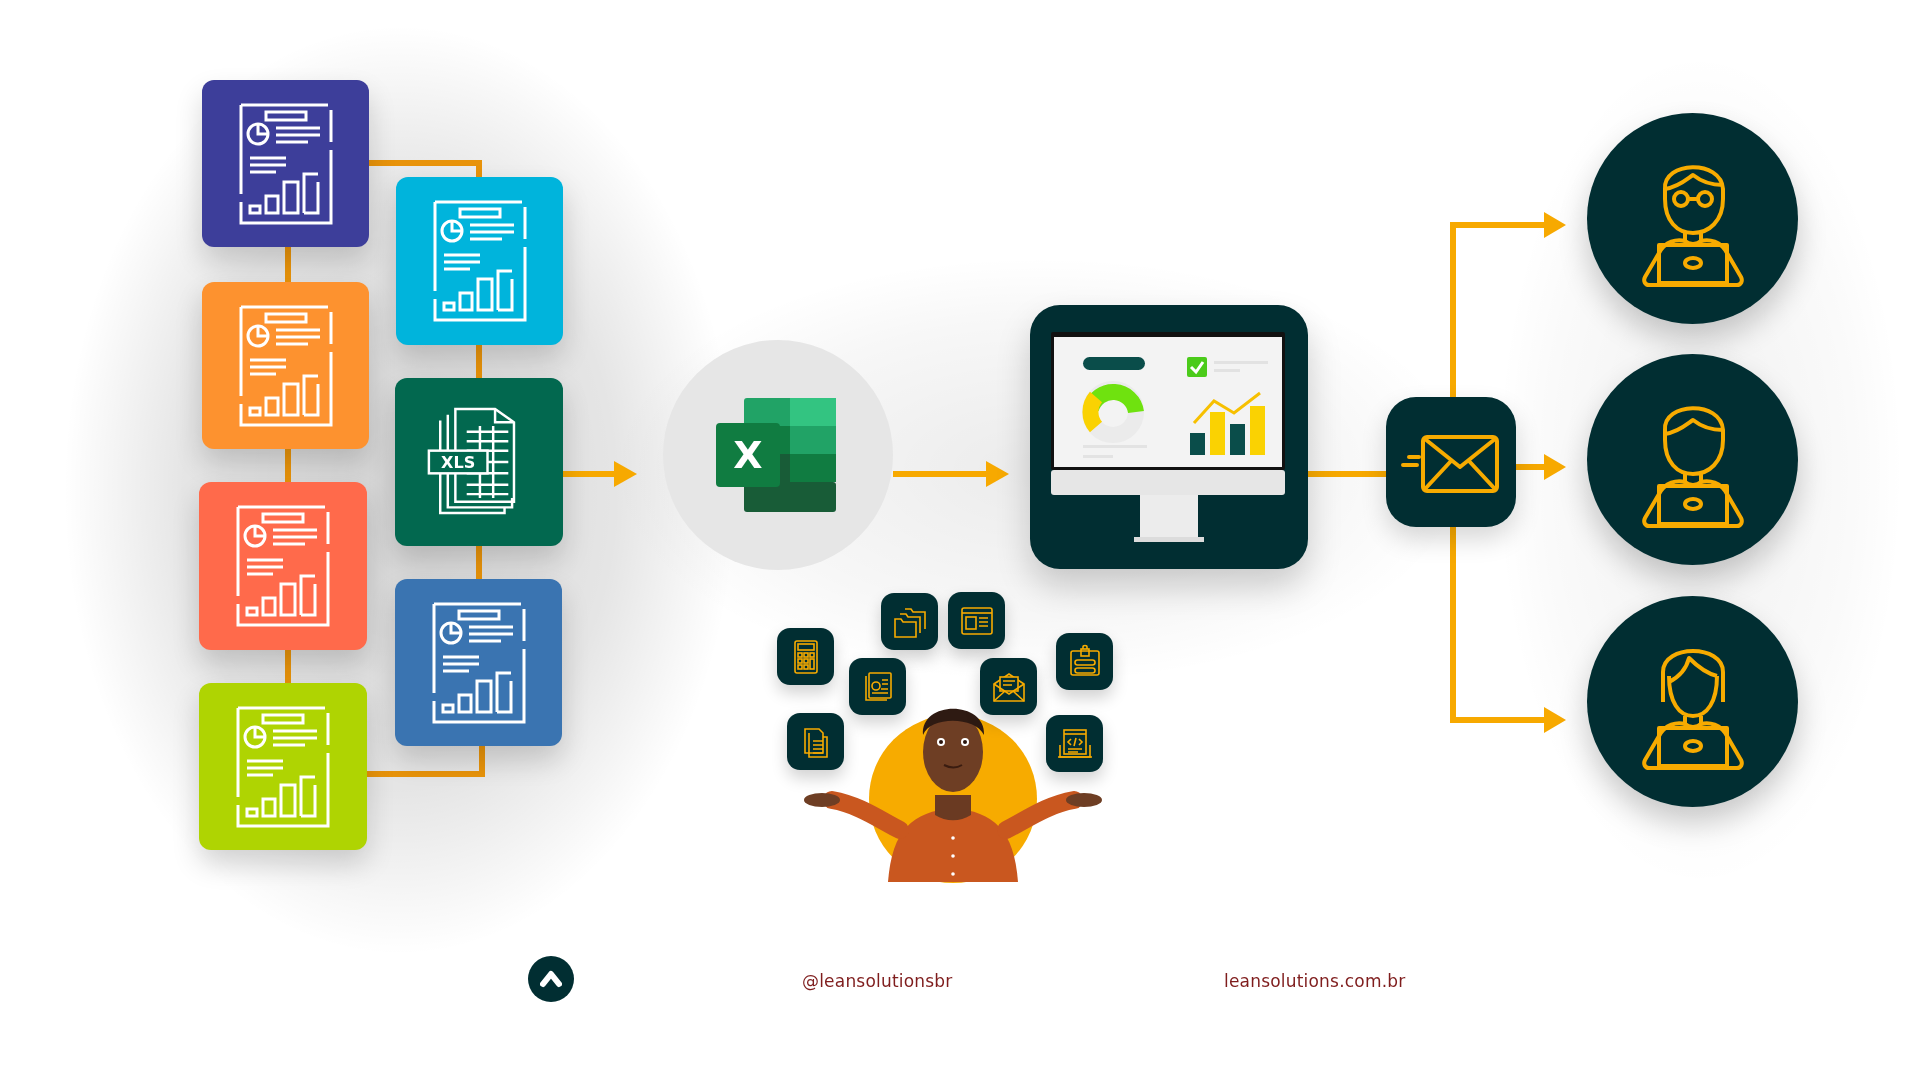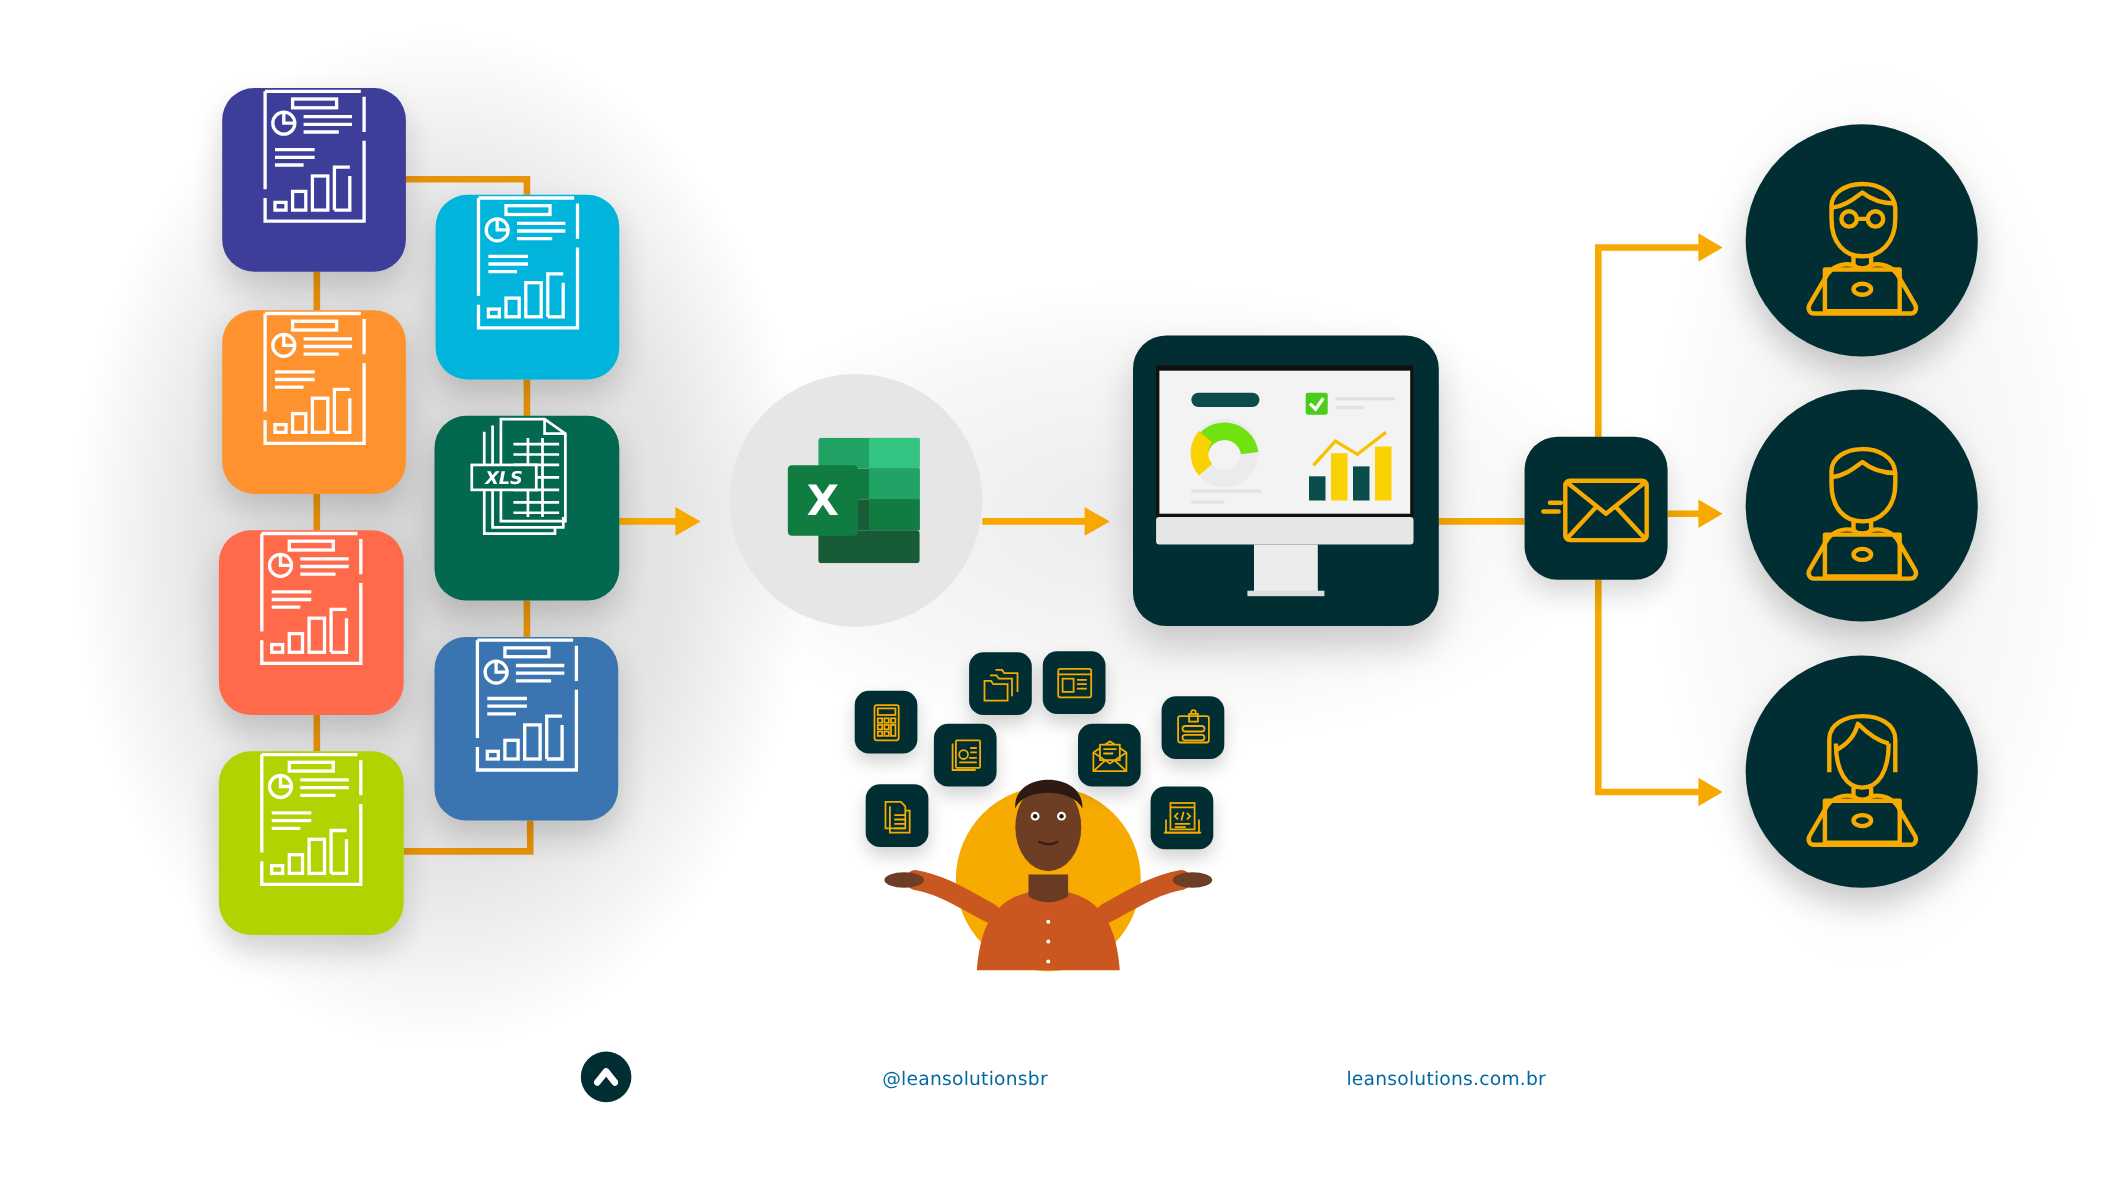--- a/index.html
+++ b/index.html
@@ -7,37 +7,37 @@
   body { position: relative; font-family: "DejaVu Sans", sans-serif; }
   .stage { position: absolute; left: 0; top: 0; width: 1920px; height: 1080px; }
   .glow { position: absolute; border-radius: 50%; pointer-events: none; }
   .glow-left { left: 60px; top: 20px; width: 680px; height: 940px;
     background: radial-gradient(ellipse at center, rgba(0,0,0,0.17) 0%, rgba(0,0,0,0.10) 45%, rgba(0,0,0,0) 70%); }
   .glow-mid { left: 620px; top: 260px; width: 840px; height: 420px;
     background: radial-gradient(ellipse at center, rgba(0,0,0,0.08) 0%, rgba(0,0,0,0.03) 50%, rgba(0,0,0,0) 72%); }
   .glow-right { left: 1500px; top: 60px; width: 400px; height: 820px;
     background: radial-gradient(ellipse at center, rgba(0,0,0,0.06) 0%, rgba(0,0,0,0.02) 55%, rgba(0,0,0,0) 72%); }
   svg.lines { position: absolute; left: 0; top: 0; width: 1920px; height: 1080px; }
-  .tile { position: absolute; border-radius: 29px; display: flex; justify-content: center;
-    box-shadow: 0 14px 28px rgba(0,0,0,0.16); font-style: italic; }
+  .tile { position: absolute; border-radius: 12px; display: flex; align-items: center; justify-content: center;
+    box-shadow: 0 14px 28px rgba(0,0,0,0.16); }
   .tile svg { width: 96px; height: 124px; }
   .excel-circle { position: absolute; left: 663px; top: 340px; width: 230px; height: 230px; border-radius: 50%;
     background: #e6e6e6; display: flex; align-items: center; justify-content: center; }
   .monitor-box { position: absolute; left: 1030px; top: 305px; width: 278px; height: 264px; border-radius: 30px;
     background: #012e32; box-shadow: 0 18px 34px rgba(0,0,0,0.18); }
   .email-box { position: absolute; left: 1386px; top: 397px; width: 130px; height: 130px; border-radius: 30px;
     background: #012e32; box-shadow: 0 12px 26px rgba(0,0,0,0.16); display: flex; align-items: center; justify-content: center; }
   .person { position: absolute; width: 211px; height: 211px; border-radius: 50%; background: #012e32;
     box-shadow: 0 16px 30px rgba(0,0,0,0.2); display: flex; align-items: center; justify-content: center; }
   .mini { position: absolute; width: 57px; height: 57px; border-radius: 13px; background: #012e32;
     box-shadow: 0 8px 16px rgba(0,0,0,0.18); display: flex; align-items: center; justify-content: center; }
   .mini svg { width: 38px; height: 38px; }
   .footer-logo { position: absolute; left: 528px; top: 956px; width: 46px; height: 46px; border-radius: 50%;
     background: #012e32; display: flex; align-items: center; justify-content: center; }
-  .footer-text { position: absolute; top: 970px; font-family: "DejaVu Sans", sans-serif; font-size: 17px; color: #0369a1;
+  .footer-text { position: absolute; top: 970px; font-family: "DejaVu Sans", sans-serif; font-size: 17px; color: #7f1d1d;
     letter-spacing: 0.2px; line-height: 22px; white-space: nowrap; }
 </style>
 </head>
 <body>
 
 <div class="stage">
 
   <div class="glow glow-left"></div>
   <div class="glow glow-mid"></div>
   <div class="glow glow-right"></div>

